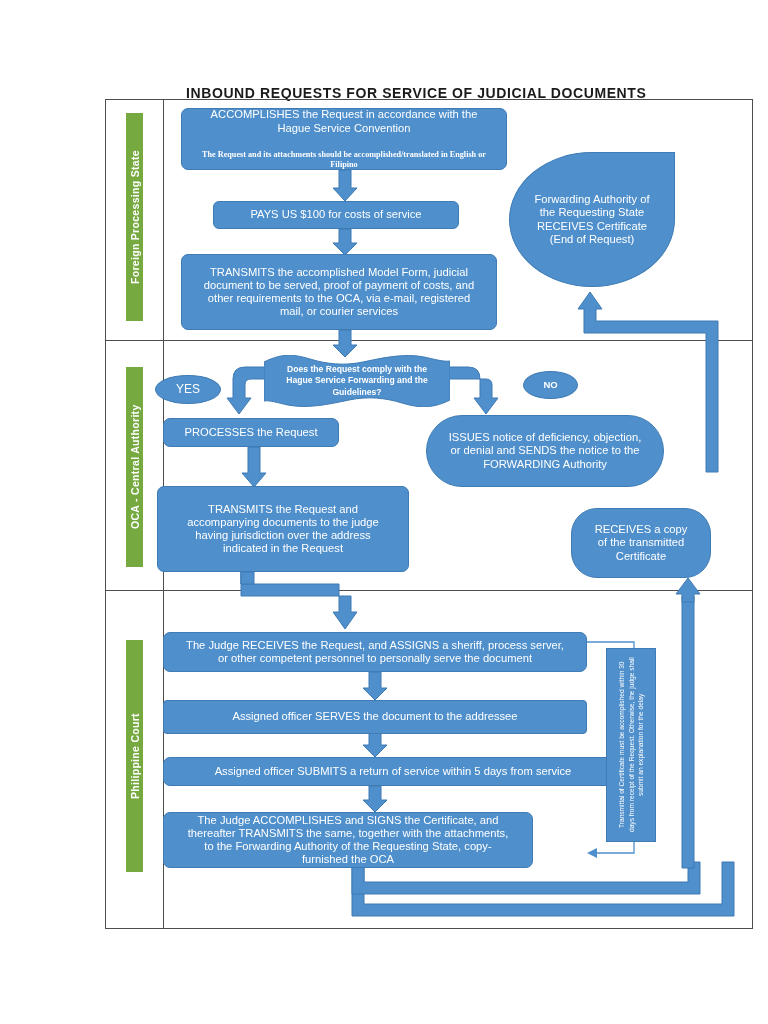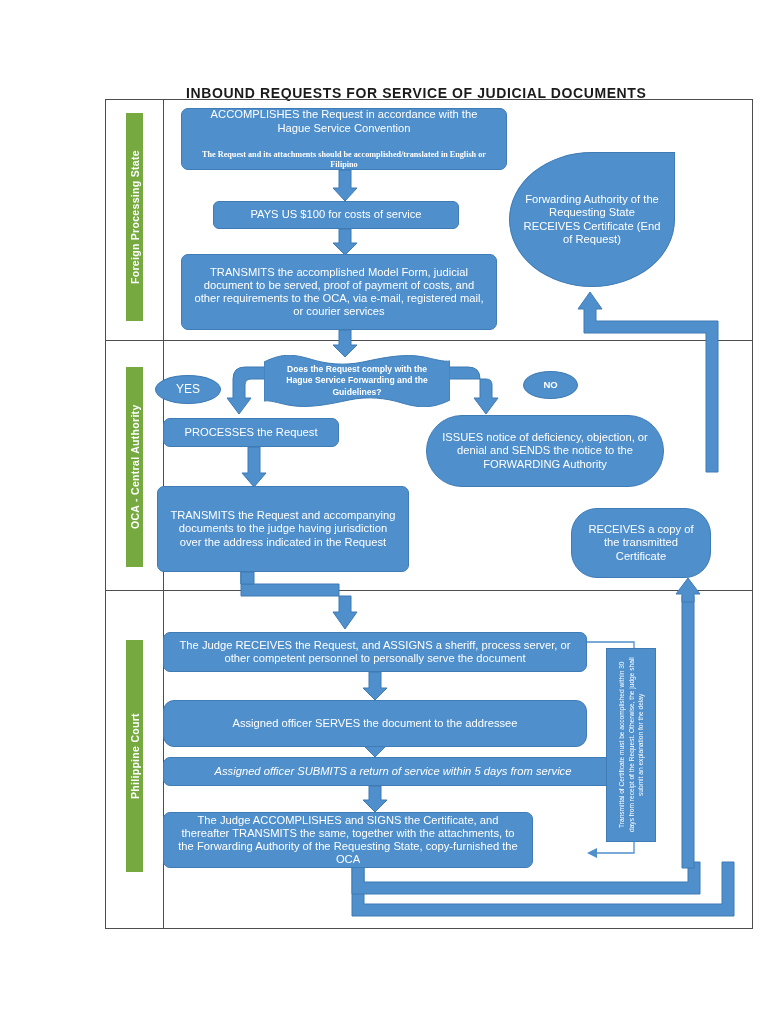--- a/index.html
+++ b/index.html
@@ -32,21 +32,21 @@
               box-sizing:border-box;}
   #lane-label-1{left:126px;top:113px;width:17px;height:208px;}
   #lane-label-2{left:126px;top:367px;width:17px;height:200px;}
   #lane-label-3{left:126px;top:640px;width:17px;height:232px;}
 
   
   .node{position:absolute;background:#4e8fcc;border:1px solid #3f7bb4;
         color:#ffffff;box-sizing:border-box;
         display:flex;flex-direction:column;align-items:center;
         justify-content:center;text-align:center;
-        font-size:11.2px;line-height:1.18;padding:3px 11px;
+        font-size:11.2px;line-height:1.18;padding:3px 18px;
         border-radius:7px;}
   .node .sub{font-size:8.2px;font-weight:bold;line-height:1.2;margin-top:15px;font-family:Liberation Serif, serif;}
   .node.ellipse{border-radius:50%;}
   .node.stadium{border-radius:30px;}
 
   
   .node.teardrop{border-radius:50% 0 50% 50%;}
 
   
   #decision{position:absolute;left:264px;top:355px;width:186px;height:52px;}
@@ -64,22 +64,22 @@
 
   #n-yes{left:155px;top:375px;width:66px;height:29px;}
   #n-no{left:523px;top:371px;width:55px;height:28px;}
   #n-processes{left:163px;top:418px;width:176px;height:29px;border-radius:7px;align-items:center;}
   #n-issues{left:426px;top:415px;width:238px;height:72px;border-radius:36px;}
   #n-transmits-judge{left:157px;top:486px;width:252px;height:86px;}
   #n-receives-copy{left:571px;top:508px;width:140px;height:70px;
                    border-radius:26px 26px 26px 26px;}
 
   #n-judge-receives{left:163px;top:632px;width:424px;height:40px;}
-  #n-serves{left:163px;top:700px;width:424px;height:47px;border-radius:11px;}
-  #n-submits{left:163px;top:757px;width:460px;height:29px;border-radius:7px;font-style:italic;}
+  #n-serves{left:163px;top:700px;width:424px;height:34px;border-radius:4px;}
+  #n-submits{left:163px;top:757px;width:460px;height:29px;border-radius:7px;}
   #n-signs{left:163px;top:812px;width:370px;height:56px;}
 
   
   #n-note{position:absolute;left:606px;top:648px;width:50px;height:194px;
           background:#4e8fcc;border:1px solid #3f7bb4;box-sizing:border-box;
           display:flex;align-items:center;justify-content:center;}
   #n-note span{writing-mode:vertical-rl;transform:rotate(180deg);
           color:#ffffff;font-size:6.6px;line-height:1.45;text-align:center;
           max-height:180px;display:block;}
 

